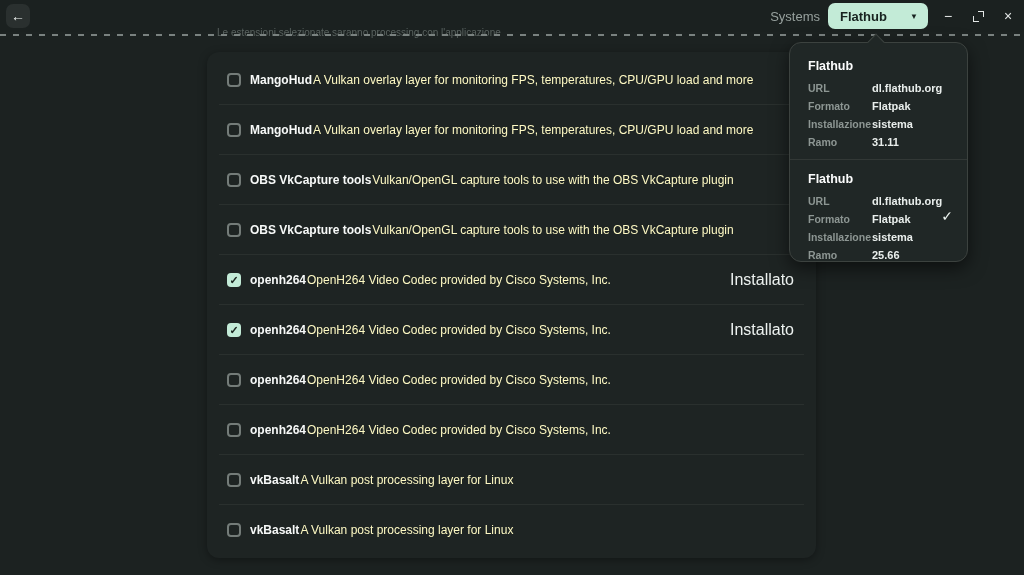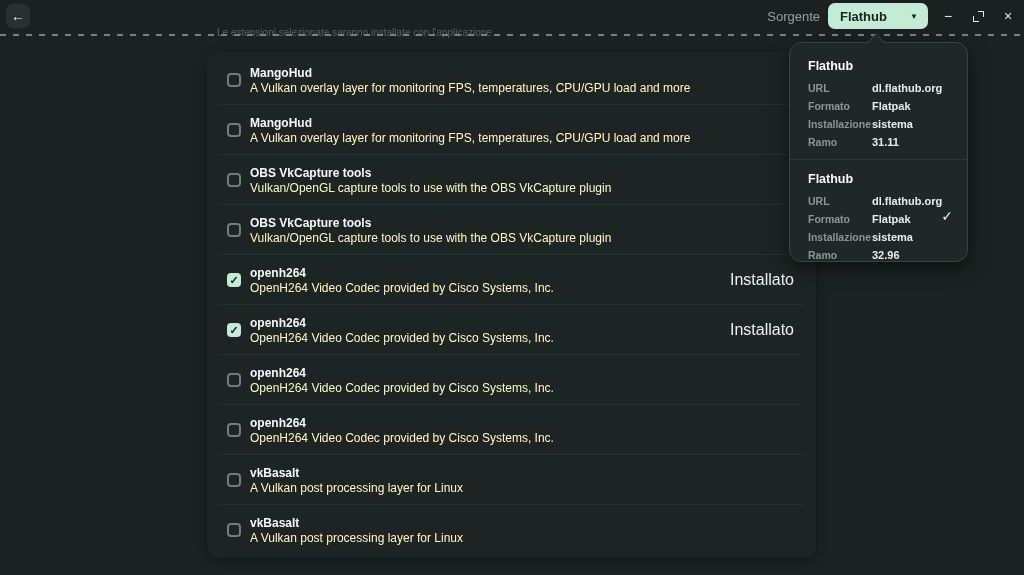--- a/index.html
+++ b/index.html
@@ -92,21 +92,21 @@
     flex:0 0 auto; width:14px; height:14px; border-radius:4px;
     margin-right:9px; cursor:pointer;
     display:flex; align-items:center; justify-content:center;
   }
   .checkbox.unchecked { border:2px solid #747c79; background:transparent; }
   .checkbox.checked {
     background:#c3ebd7; color:#1b2520;
     font-size:11px; font-weight:bold; line-height:1;
   }
   .checkbox.checked .cb-glyph { transform:translateY(-0.5px); }
-  .addon-text { display:flex; flex-direction:column; gap:1px; min-width:0; }
+  .addon-text { display:flex; flex-direction:row; gap:1px; min-width:0; }
   .addon-name { font-size:12px; font-weight:600; color:#f7f9f8; }
   .addon-desc { font-size:12px; color:#fef9c3; }
   .addon-status { margin-left:auto; font-size:16px; color:#edf2f0; padding-right:2px; }
 
   
   .popover {
     position:absolute; left:789px; top:42px; width:179px; height:220px;
     background:#202726; border:1px solid #3c423f; border-radius:12px;
     box-shadow:0 6px 18px rgba(0,0,0,0.55);
     z-index:3; padding:4px 0;
@@ -128,42 +128,42 @@
   }
 </style>
 </head>
 <body>
 
 <div class="headerbar">
   <div class="back-btn">
     <span>←</span>
   </div>
   <div class="win-title">Freedesktop Platform</div>
-  <div class="source-label">Sorgente</div>
+  <div class="source-label">Systems</div>
   <div class="source-btn">
     <span>Flathub</span>
     <span class="dd-arrow">▼</span>
   </div>
   <div class="win-controls">
     <div class="wc-btn">
       <span>−</span>
     </div>
     <div class="wc-btn">
       <span class="restore-glyph">
           <span class="bl"></span>
           <span class="tr"></span>
         </span>
     </div>
     <div class="wc-btn">
       <span>×</span>
     </div>
   </div>
 </div>
 
-<div class="dialog-subtitle">Le estensioni selezionate saranno installate con l'applicazione</div>
+<div class="dialog-subtitle">Le estensioni selezionate saranno processing con l'applicazione</div>
 <div class="dashed-line"></div>
 
 <div class="addons-card" id="addons-card">
     <div class="addon-row">
       <span class="checkbox unchecked"></span>
       <div class="addon-text">
         <div class="addon-name">MangoHud</div>
         <div class="addon-desc">A Vulkan overlay layer for monitoring FPS, temperatures, CPU/GPU load and more</div>
       </div>
     </div>
@@ -257,17 +257,17 @@
     <div class="pop-section">
       <div class="pop-title">Flathub</div>
       <div class="pop-fields">
         <span class="pop-label">URL</span>
         <span class="pop-value">dl.flathub.org</span>
         <span class="pop-label">Formato</span>
         <span class="pop-value">Flatpak</span>
         <span class="pop-label">Installazione</span>
         <span class="pop-value">sistema</span>
         <span class="pop-label">Ramo</span>
-        <span class="pop-value">32.96</span>
+        <span class="pop-value">25.66</span>
       </div>
       <span class="pop-check">✓</span>
     </div>
   </div>
 
 </body></html>

